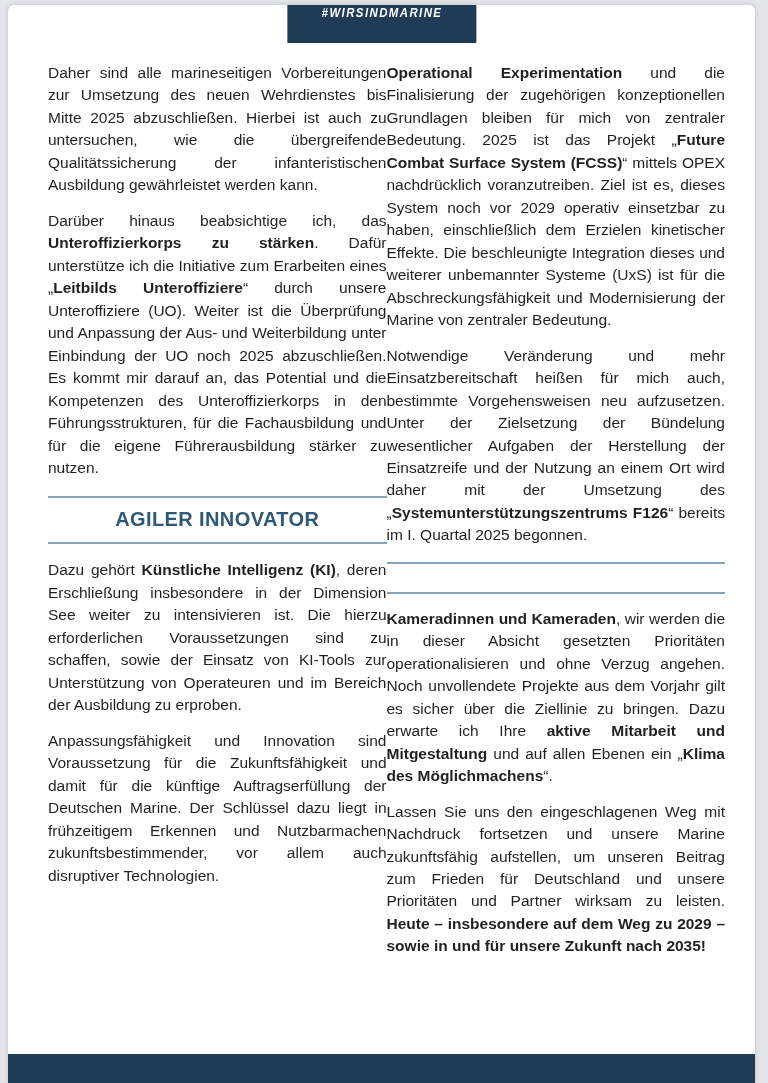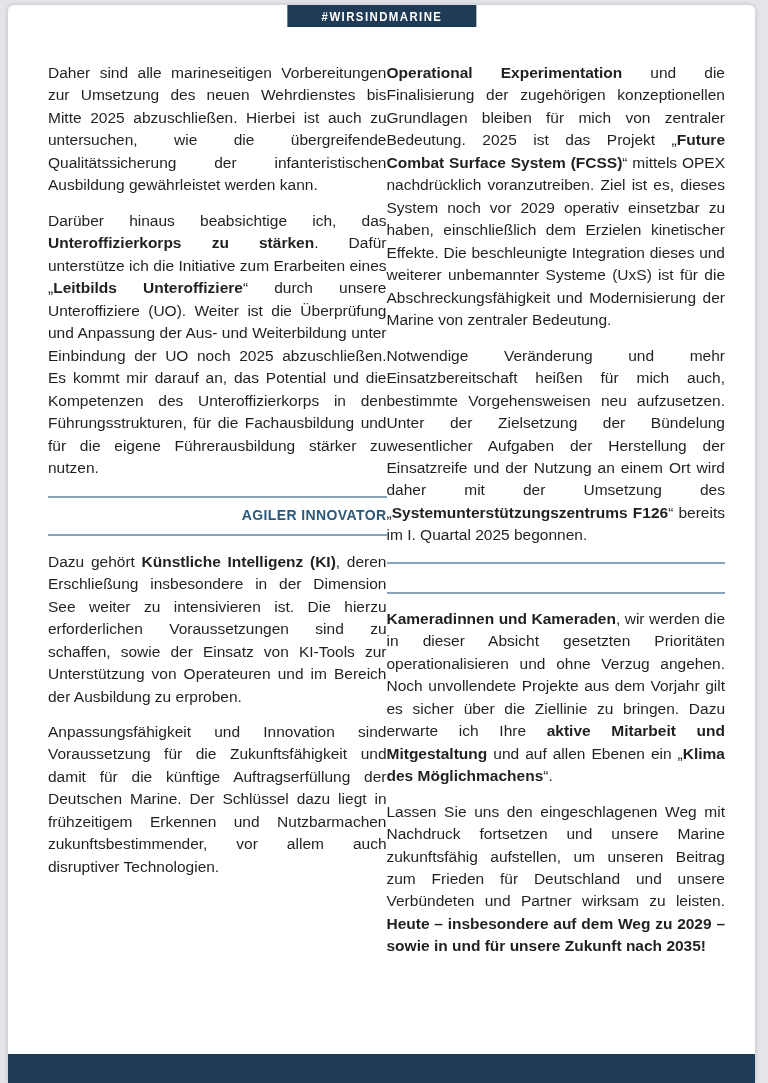--- a/index.html
+++ b/index.html
@@ -24,26 +24,27 @@
     left:8px; top:5px; right:13px; bottom:0;
     background: var(--page-bg);
     border-radius: 6px 6px 0 0;
     box-shadow: 0 0 5px rgba(0,0,0,0.18);
     overflow:hidden;
   }
   .banner{
     position:absolute;
     top:0; left:50%;
     transform: translateX(-50%);
-    height:22px;
+    height:38px;
     min-width:164px;
     background: var(--navy);
     color:#ffffff;
-    display:flex; align-items:center; justify-content:center;
+    display:flex; justify-content:center;
     padding:0 26px;
+    font-style:italic;
   }
   .banner-label{
     font-size:13px;
     font-weight:bold;
     letter-spacing:1.6px;
     transform: scaleX(0.88);
     white-space:nowrap;
   }
   .content{
     position:absolute;
@@ -68,23 +69,23 @@
   .underline{ }
   .section-heading-block{
     border-top:2px solid var(--rule-blue);
     border-bottom:2px solid var(--rule-blue);
     padding:7px 0 8px 0;
     margin:17px 0 15px 0;
   }
   .section-heading{
     color: var(--heading-blue);
     font-weight:bold;
-    font-size:14px;
+    font-size:20px;
     letter-spacing:0.4px;
-    text-align:right;
+    text-align:center;
   }
   .divider-block{
     border-top:2px solid var(--rule-blue);
     border-bottom:2px solid var(--rule-blue);
     height:32px;
     margin:15px 0 14px 0;
   }
   .footer-bar{
     position:absolute;
     left:0; right:0; bottom:0;
@@ -109,19 +110,19 @@
           <div class="section-heading">AGILER INNOVATOR</div>
         </div>
         <p class="para"><span>Dazu gehört </span><span class="bold">Künstliche Intelligenz (KI)</span><span>, deren Erschließung insbesondere in der Dimension See weiter zu intensivieren ist. Die hierzu erforderlichen Voraussetzungen sind zu schaffen, sowie der Einsatz von KI-Tools zur Unterstützung von Operateuren und im Bereich der Ausbildung zu erproben.</span></p>
         <p class="para"><span>Anpassungsfähigkeit und Innovation sind Voraussetzung für die Zukunftsfähigkeit und damit für die künftige Auftragserfüllung der Deutschen Marine. Der Schlüssel dazu liegt in frühzeitigem Erkennen und Nutzbarmachen zukunftsbestimmender, vor allem auch disruptiver Technologien.</span></p>
       </div>
     <div class="column">
         <p class="para"><span class="bold">Operational Experimentation</span><span> und die Finalisierung der zugehörigen konzeptionellen Grundlagen bleiben für mich von zentraler Bedeutung. 2025 ist das Projekt „</span><span class="bold">Future Combat Surface System (FCSS)</span><span>“ mittels OPEX nachdrücklich voranzutreiben. Ziel ist es, dieses System noch </span><span class="underline">vor</span><span> 2029 operativ einsetzbar zu haben, einschließlich dem Erzielen kinetischer Effekte. Die beschleunigte Integration dieses und weiterer unbemannter Systeme (UxS) ist für die Abschreckungsfähigkeit und Modernisierung der Marine von zentraler Bedeutung.</span></p>
         <p class="para"><span>Notwendige Veränderung und mehr Einsatzbereitschaft heißen für mich auch, bestimmte Vorgehensweisen neu aufzusetzen. Unter der Zielsetzung der Bündelung wesentlicher Aufgaben der Herstellung der Einsatzreife und der Nutzung an einem Ort wird daher mit der Umsetzung des „</span><span class="bold">Systemunterstützungszentrums F126</span><span>“ bereits im I. Quartal 2025 begonnen.</span></p>
         <div class="divider-block"></div>
         <p class="para"><span class="bold">Kameradinnen und Kameraden</span><span>, wir werden die in dieser Absicht gesetzten Prioritäten operationalisieren und ohne Verzug angehen. Noch unvollendete Projekte aus dem Vorjahr gilt es sicher über die Ziellinie zu bringen. Dazu erwarte ich Ihre </span><span class="bold">aktive Mitarbeit und Mitgestaltung</span><span> und auf allen Ebenen ein „</span><span class="bold">Klima des Möglichmachens</span><span>“.</span></p>
-        <p class="para"><span>Lassen Sie uns den eingeschlagenen Weg mit Nachdruck fortsetzen und unsere Marine zukunftsfähig aufstellen, um unseren Beitrag zum Frieden für Deutschland und unsere Verbündeten und Partner wirksam zu leisten. </span><span class="bold">Heute – insbesondere auf dem Weg zu 2029 – sowie in und für unsere Zukunft nach 2035!</span></p>
+        <p class="para"><span>Lassen Sie uns den eingeschlagenen Weg mit Nachdruck fortsetzen und unsere Marine zukunftsfähig aufstellen, um unseren Beitrag zum Frieden für Deutschland und unsere Prioritäten und Partner wirksam zu leisten. </span><span class="bold">Heute – insbesondere auf dem Weg zu 2029 – sowie in und für unsere Zukunft nach 2035!</span></p>
       </div>
   </div>
 
   <div class="footer-bar"></div>
 
 </div>
 
 </body></html>

